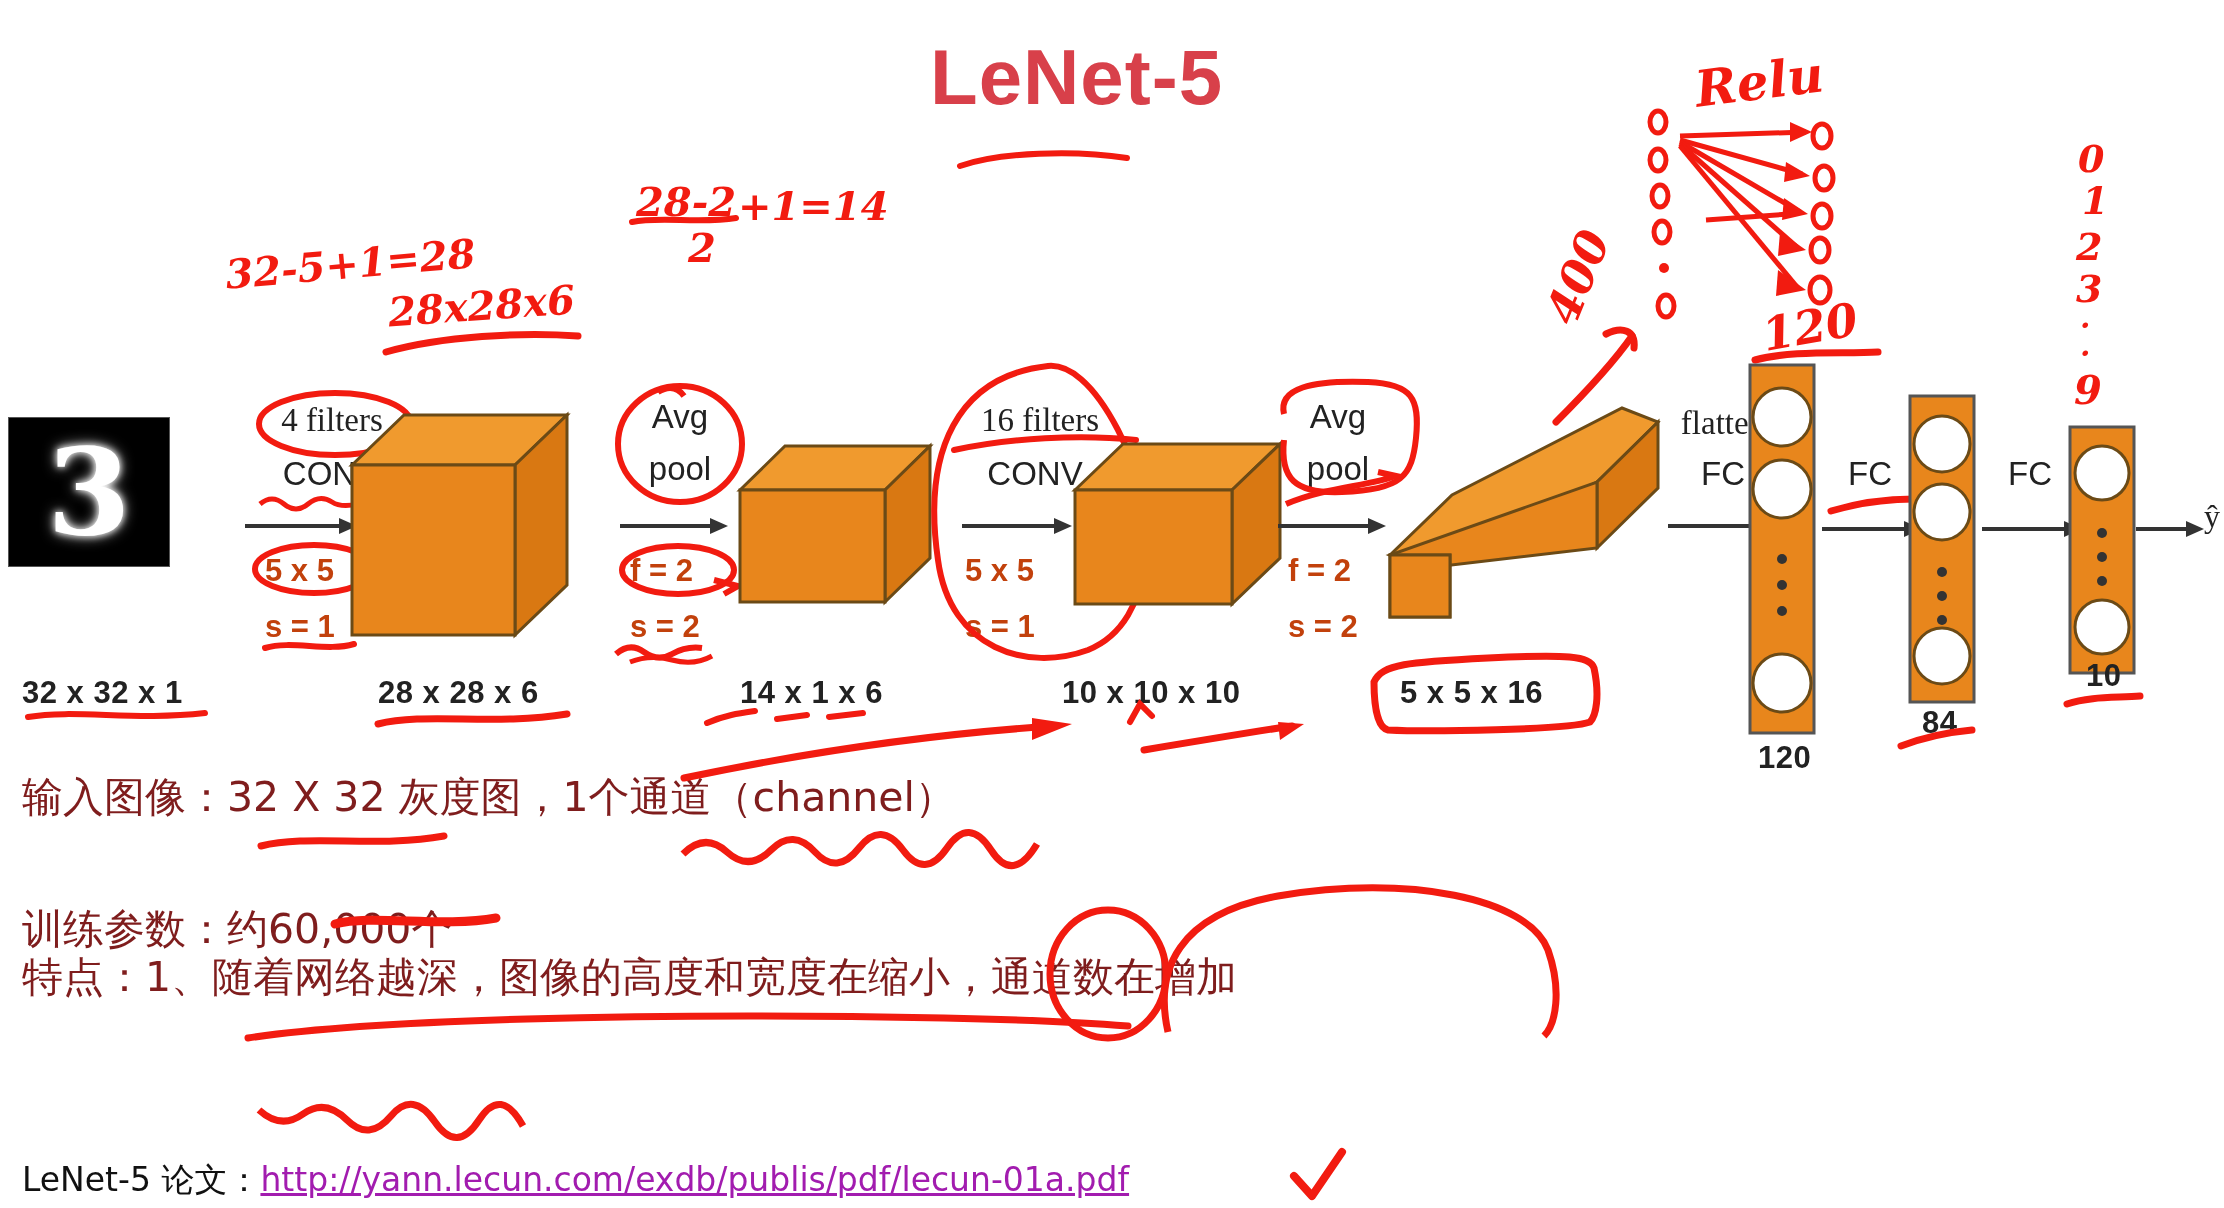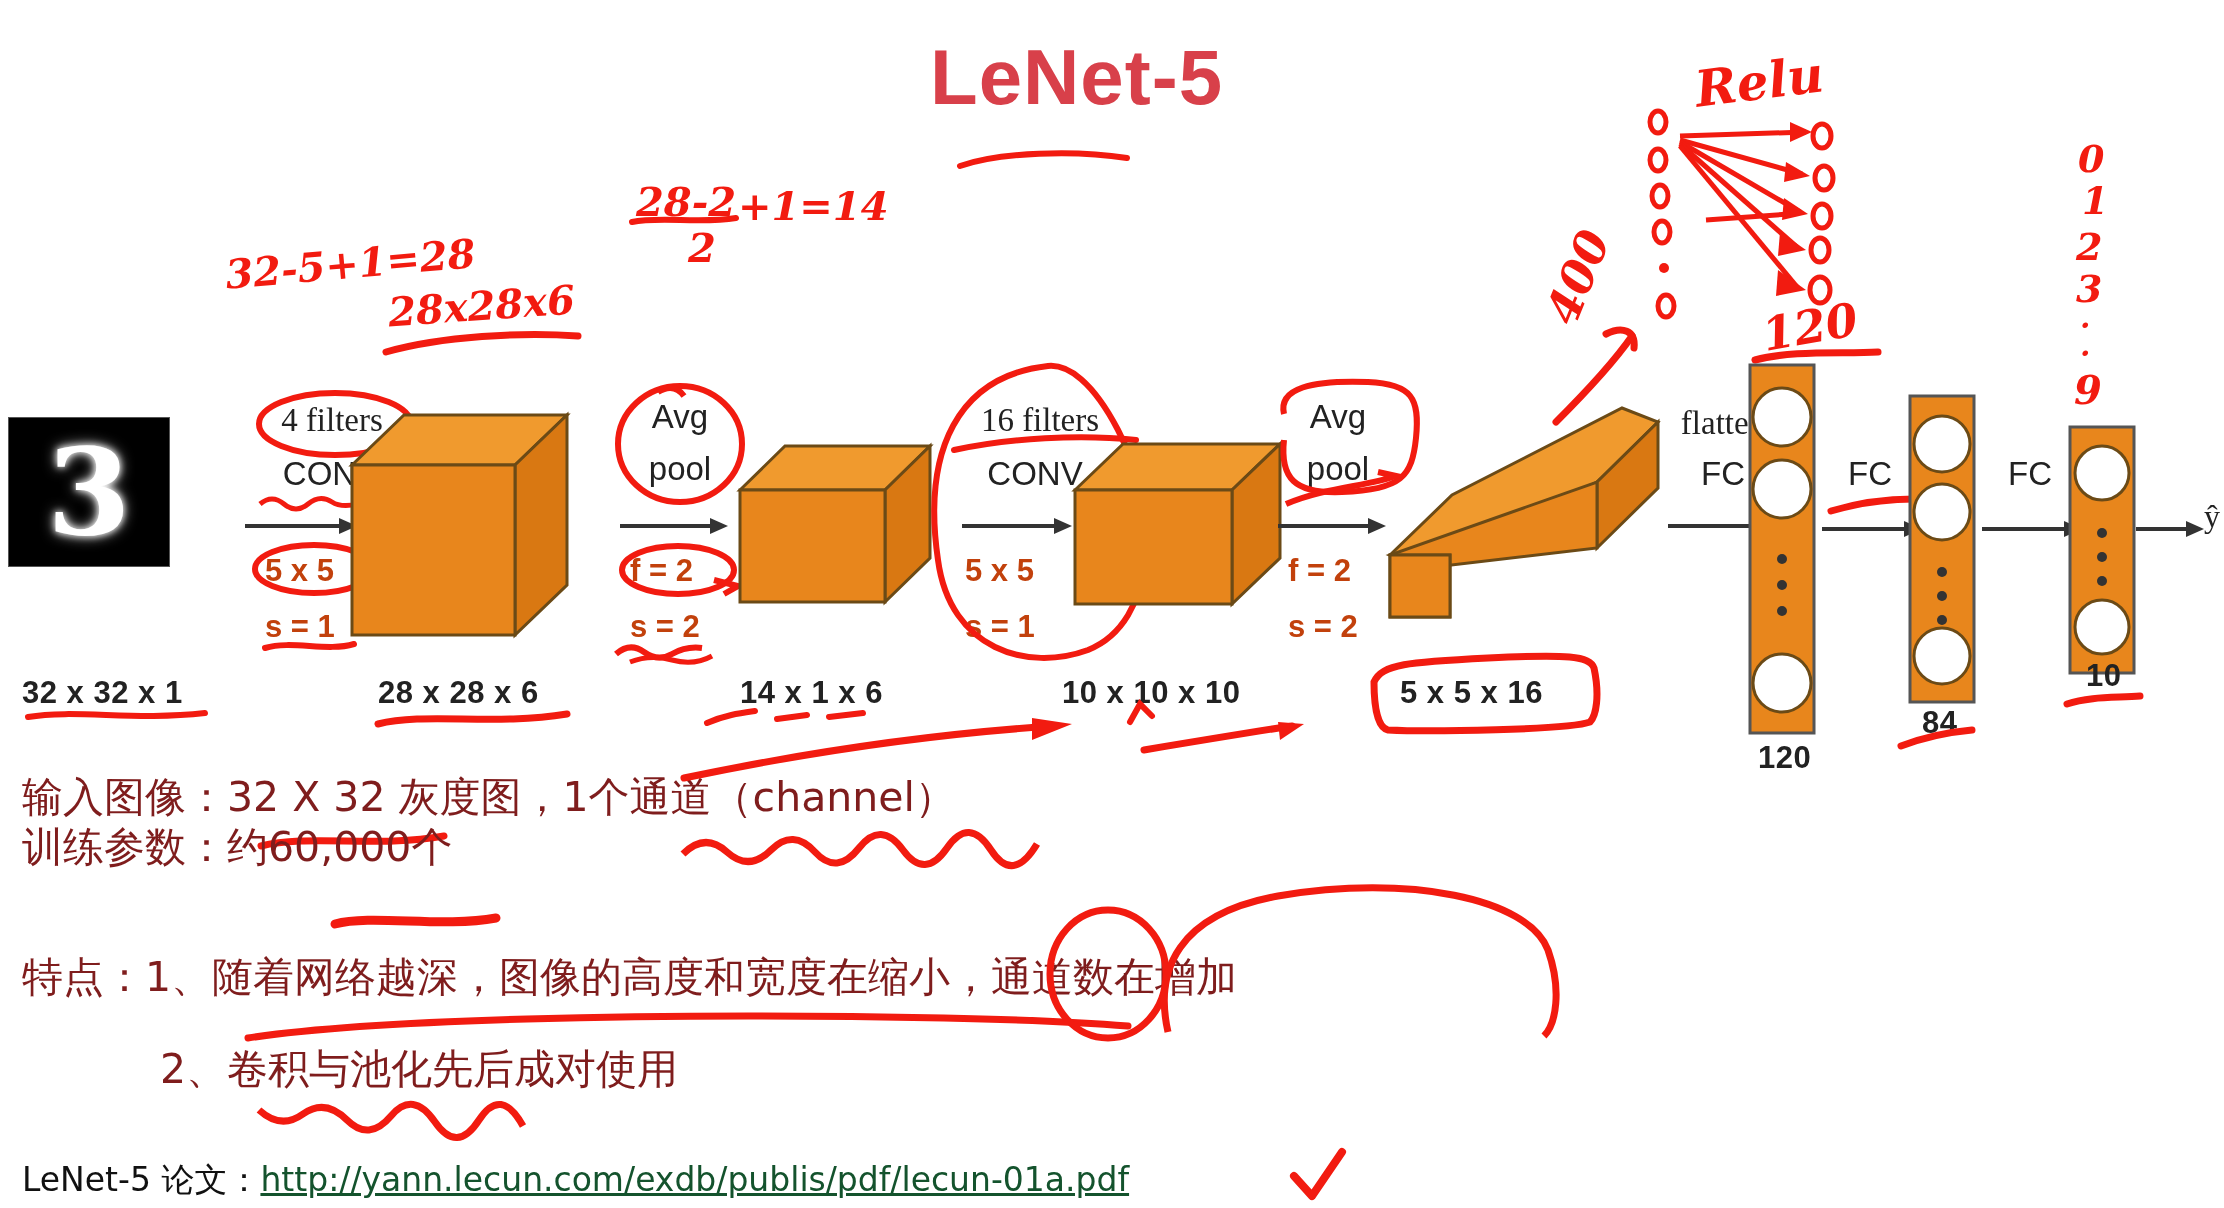--- a/index.html
+++ b/index.html
@@ -16,21 +16,21 @@
   .oplabel{font-size:33px;color:#222;font-weight:500;white-space:nowrap;
            font-family:"Liberation Sans",sans-serif;text-align:center;}
   .oplabel.serif{font-family:"Liberation Serif","DejaVu Serif",serif;font-weight:400;}
   .small-op{font-size:31px;color:#c2410c;white-space:nowrap;font-weight:bold;
             font-family:Liberation Sans, sans-serif;}
   
   .cn{font-size:41px;color:#7f1d1d;white-space:nowrap;
       font-family:"DejaVu Sans","Liberation Sans",sans-serif;}
   .ref{font-size:33px;color:#111;white-space:nowrap;
        font-family:"DejaVu Sans","Liberation Sans",sans-serif;}
-  .link{color:#14532d;text-decoration:underline;}
+  .link{color:#a21caf;text-decoration:underline;}
   
   #mnist{left:8px;top:417px;width:160px;height:148px;background:#000;
          border:1px solid #555;}
   #mnist .three{position:absolute;left:0;top:0;width:160px;height:148px;
         color:#fff;font-size:120px;font-weight:bold;line-height:148px;
         text-align:center;font-family:"DejaVu Serif",serif;
         text-shadow:0 0 7px #fff,0 0 14px #ddd;}
   
   .hw{color:#f21b10;font-family:"DejaVu Serif","Liberation Serif",serif;
       font-style:italic;font-weight:bold;white-space:nowrap;}
@@ -318,43 +318,40 @@
     <path d="M3,16 C50,4 120,18 186,6" stroke="#f21b10" stroke-width="7" fill="none" stroke-linecap="round"></path>
   </svg>
   <svg class="abs" style="left:680px;top:832px;" width="430" height="34">
     <path d="M3,22 q22,-22 44,-2 t44,-2 t44,2 t44,-4 t44,2 t44,-2 t44,2 t46,-6" stroke="#f21b10" stroke-width="7" fill="none"></path>
   </svg>
   <svg class="abs" style="left:680px;top:718px;" width="420" height="70">
     <path d="M4,60 C90,42 220,18 374,8" stroke="#f21b10" stroke-width="7" fill="none" stroke-linecap="round"></path>
     <polygon points="352,0 392,6 352,22" fill="#f21b10"></polygon>
   </svg>
 
-  <div class="abs cn" style="left:22px;top:820px;">
+  <div class="abs cn" style="left:22px;top:902px;">
     <span>训练参数：</span><span>约60,000个</span>
   </div>
   <svg class="abs" style="left:332px;top:910px;" width="170" height="24">
     <path d="M3,14 C40,4 110,18 164,8" stroke="#f21b10" stroke-width="9" fill="none" stroke-linecap="round"></path>
   </svg>
 
   <div class="abs cn" style="left:22px;top:950px;">
     <span>特点：1、</span><span>随着网络越深，图像的高度和宽度在缩小，通道数在增加</span>
   </div>
   <svg class="abs" style="left:244px;top:1008px;" width="890" height="36">
     <path d="M4,30 C120,12 400,4 700,10 C800,12 860,16 884,18" stroke="#f21b10" stroke-width="7" fill="none" stroke-linecap="round"></path>
   </svg>
   <svg class="abs" style="left:1040px;top:906px;" width="140" height="136">
     <ellipse cx="68" cy="68" rx="58" ry="64" stroke="#f21b10" stroke-width="7" fill="none"></ellipse>
   </svg>
   <svg class="abs" style="left:1148px;top:880px;" width="420" height="164">
     <path d="M20,152 C6,90 30,34 130,16 C260,-6 380,18 400,70 C414,110 408,144 396,156" stroke="#f21b10" stroke-width="7" fill="none"></path>
   </svg>
 
-  <div class="abs cn" style="left:160px;top:1042px;">
-    <span></span><span>2、卷积与池化先后成对使用</span>
-  </div>
   <svg class="abs" style="left:255px;top:1098px;" width="290" height="36">
     <path d="M4,12 q22,20 44,4 t44,6 t44,-4 t44,6 t44,-2 t44,6" stroke="#f21b10" stroke-width="7" fill="none"></path>
   </svg>
 
   <div class="abs ref" style="left:22px;top:1158px;">
     <span>LeNet-5 论文：</span><a class="link" href="#">http://yann.lecun.com/exdb/publis/pdf/lecun-01a.pdf</a>
   </div>
   <svg class="abs" style="left:1288px;top:1150px;" width="60" height="56">
     <path d="M6,26 L24,46 L54,2" stroke="#f21b10" stroke-width="8" fill="none" stroke-linecap="round" stroke-linejoin="round"></path>
   </svg>

